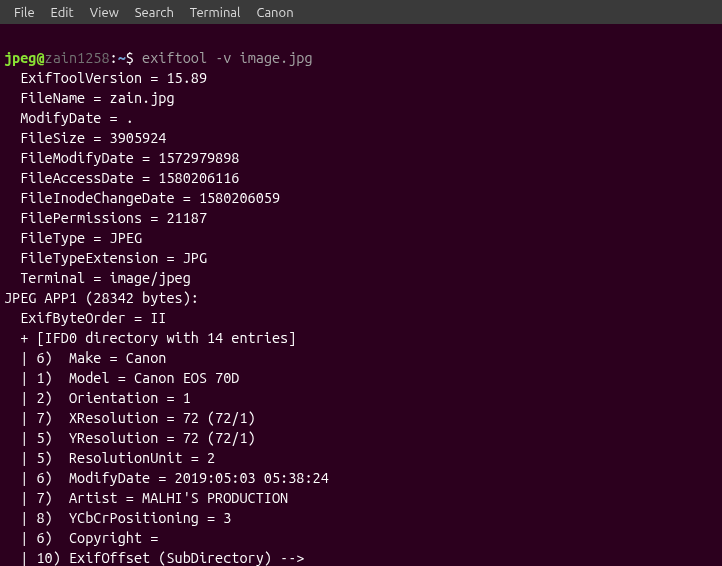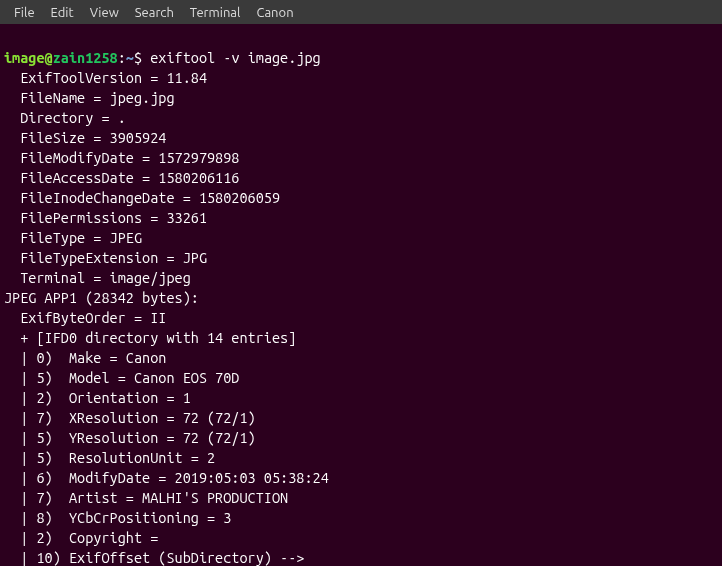--- a/index.html
+++ b/index.html
@@ -26,60 +26,60 @@
   }
   .menubar .item {
     padding: 0 8px;
     cursor: pointer;
   }
   .term {
     padding: 4px 4px 0 4px;
     white-space: pre;
   }
   .user { color: #8ae234; font-weight: bold; }
-  .host { color: #22c55e; font-weight: bold; margin-top: 17px; }
+  .host { color: #737373; font-weight: normal; margin-top: 17px; }
   .at   { color: #8ae234; font-weight: bold; }
   .path { color: #729fcf; font-weight: bold; }
   .dollar { color: #ffffff; }
-  .cmd  { color: #ffffff; }
+  .cmd  { color: #a3a3a3; }
   .out  { color: #ffffff; }
 </style>
 </head>
 <body>
 
 <div class="menubar">
   <span class="item">File</span>
   <span class="item">Edit</span>
   <span class="item">View</span>
   <span class="item">Search</span>
   <span class="item">Terminal</span>
   <span class="item">Canon</span>
 </div>
 
 <div class="term">
-<span class="user">image</span><span class="at">@</span><span class="host">zain1258</span><span class="out">:</span><span class="path">~</span><span class="dollar">$</span> <span class="cmd">exiftool -v image.jpg</span>
-<span class="out">  ExifToolVersion = 11.84</span>
-<span class="out">  FileName = jpeg.jpg</span>
-<span class="out">  Directory = .</span>
+<span class="user">jpeg</span><span class="at">@</span><span class="host">zain1258</span><span class="out">:</span><span class="path">~</span><span class="dollar">$</span> <span class="cmd">exiftool -v image.jpg</span>
+<span class="out">  ExifToolVersion = 15.89</span>
+<span class="out">  FileName = zain.jpg</span>
+<span class="out">  ModifyDate = .</span>
 <span class="out">  FileSize = 3905924</span>
 <span class="out">  FileModifyDate = 1572979898</span>
 <span class="out">  FileAccessDate = 1580206116</span>
 <span class="out">  FileInodeChangeDate = 1580206059</span>
-<span class="out">  FilePermissions = 33261</span>
+<span class="out">  FilePermissions = 21187</span>
 <span class="out">  FileType = JPEG</span>
 <span class="out">  FileTypeExtension = JPG</span>
 <span class="out">  Terminal = image/jpeg</span>
 <span class="out">JPEG APP1 (28342 bytes):</span>
 <span class="out">  ExifByteOrder = II</span>
 <span class="out">  + [IFD0 directory with 14 entries]</span>
-<span class="out">  | 0)  Make = Canon</span>
-<span class="out">  | 5)  Model = Canon EOS 70D</span>
+<span class="out">  | 6)  Make = Canon</span>
+<span class="out">  | 1)  Model = Canon EOS 70D</span>
 <span class="out">  | 2)  Orientation = 1</span>
 <span class="out">  | 7)  XResolution = 72 (72/1)</span>
 <span class="out">  | 5)  YResolution = 72 (72/1)</span>
 <span class="out">  | 5)  ResolutionUnit = 2</span>
 <span class="out">  | 6)  ModifyDate = 2019:05:03 05:38:24</span>
 <span class="out">  | 7)  Artist = MALHI'S PRODUCTION</span>
 <span class="out">  | 8)  YCbCrPositioning = 3</span>
-<span class="out">  | 2)  Copyright =</span>
+<span class="out">  | 6)  Copyright =</span>
 <span class="out">  | 10) ExifOffset (SubDirectory) --&gt;</span>
 
 </div>
 
 </body></html>

